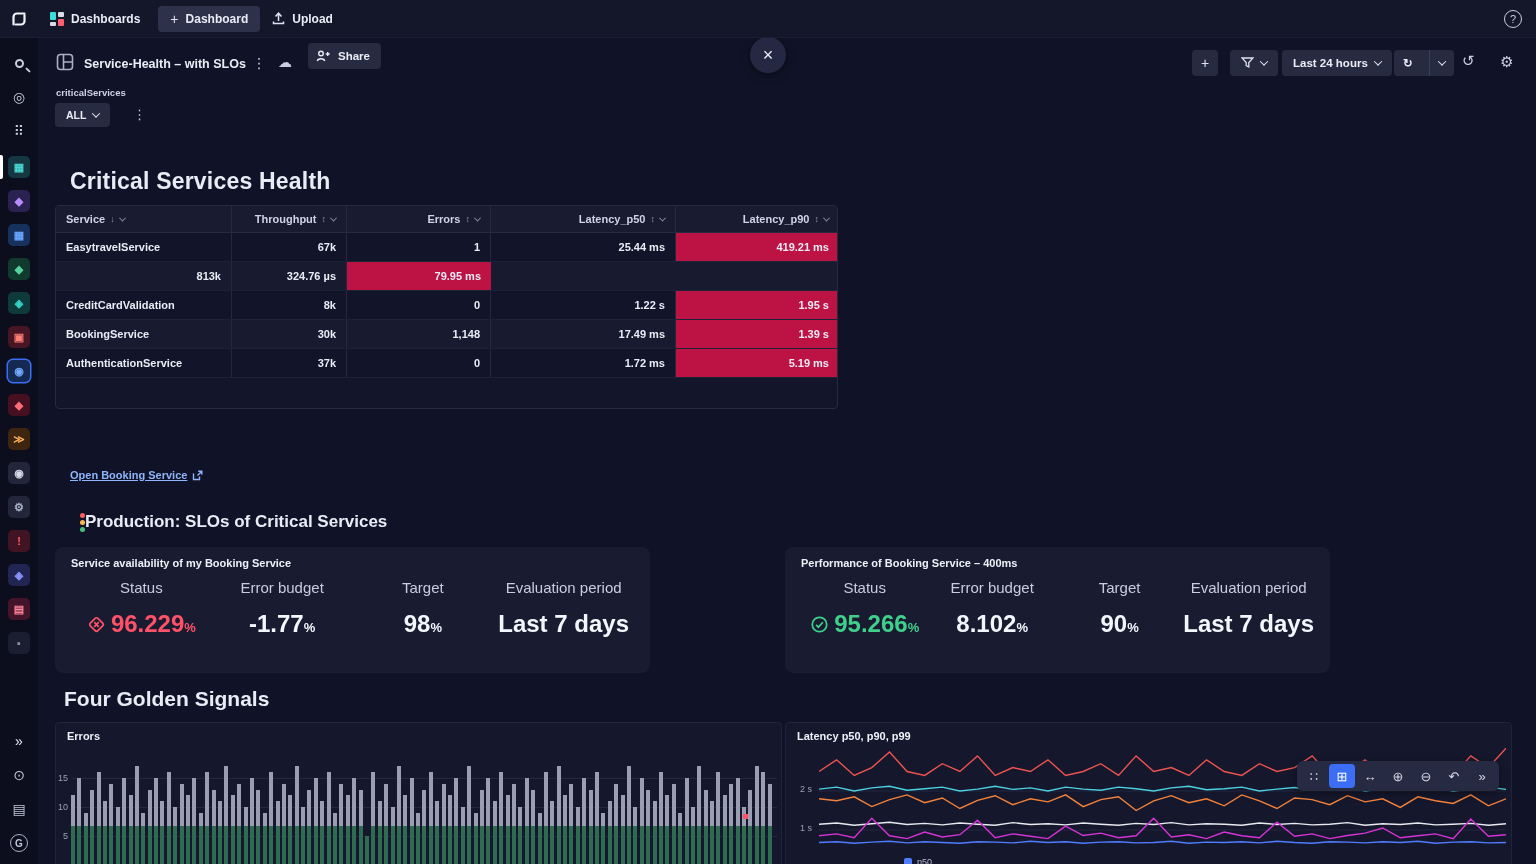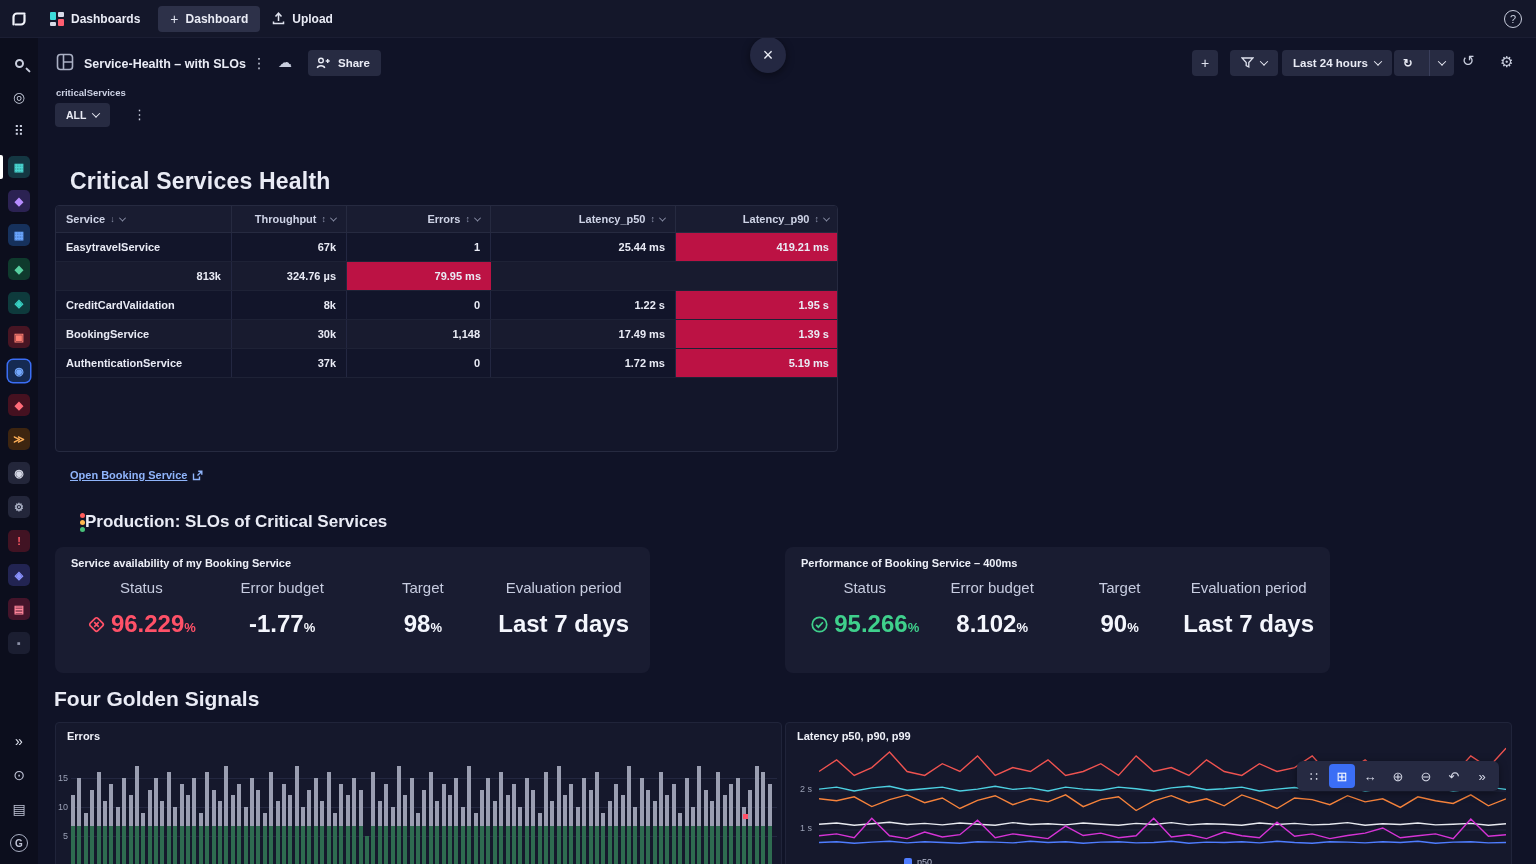--- a/index.html
+++ b/index.html
@@ -40,21 +40,21 @@
   #side-bottom{position:absolute;bottom:4px;left:0;width:38px;display:flex;flex-direction:column;}
   .circ{width:18px;height:18px;border:1.5px solid #aab0c4;border-radius:50%;display:flex;align-items:center;
         justify-content:center;font-size:10px;color:#c0c4d6;font-weight:700}
 
   
   .icon-btn{color:#c9cede;cursor:pointer;display:inline-flex;align-items:center;justify-content:center}
   #dash-title-icon{position:absolute;left:56px;top:53px;}
   #dash-title{position:absolute;left:84px;top:57px;font-size:12.5px;font-weight:700;}
   #title-kebab{position:absolute;left:252px;top:55px;font-size:14px;}
   #cloud-icon{position:absolute;left:278px;top:54px;font-size:14px;}
-  #share-btn{position:absolute;left:308px;top:50px;padding-left:8px;}
+  #share-btn{position:absolute;left:308px;top:43px;padding-left:8px;}
   .pill{height:26px;background:var(--pill);border-radius:4px;display:inline-flex;align-items:center;
         padding:0 11px;color:var(--text);font-size:11.5px;font-weight:700;gap:7px;cursor:pointer;}
   .chev{display:inline-block;width:6px;height:6px;border-right:1.5px solid currentColor;
         border-bottom:1.5px solid currentColor;transform:rotate(45deg) translate(-1px,-1px);}
   #add-tile-btn{position:absolute;left:1192px;top:50px;width:26px;height:26px;padding:0;justify-content:center}
   #filter-btn{position:absolute;left:1230px;top:50px;}
   #time-btn{position:absolute;left:1282px;top:50px;}
   #refresh-btn{position:absolute;left:1394px;top:50px;padding:0;}
   .seg{padding:0 9px;height:26px;display:flex;align-items:center}
   .seg+.seg{border-left:1px solid #3a3f5c}
@@ -64,21 +64,21 @@
              display:flex;align-items:center;justify-content:center;font-size:18px;color:#eef0f8;cursor:pointer;
              box-shadow:0 2px 8px rgba(0,0,0,.45);z-index:25;}
 
   
   #var-label{position:absolute;left:56px;top:87px;font-size:9.5px;font-weight:700;color:#cdd2e4;}
   #var-pill{position:absolute;left:55px;top:103px;height:24px;font-size:10.5px;}
   #var-kebab{position:absolute;left:133px;top:107px;font-size:13px;}
 
   
   #svc-title{position:absolute;left:70px;top:168px;font-size:23px;font-weight:700;letter-spacing:.2px;}
-  #svc-panel{position:absolute;left:55px;top:205px;width:783px;height:247px;background:#13162a;
+  #svc-panel{position:absolute;left:55px;top:205px;width:783px;height:204px;background:#13162a;
              border:1px solid var(--border);border-radius:4px;overflow:hidden;}
   .t-grid{display:grid;grid-template-columns:176px 115px 144px 185px 163px;}
   #svc-head{background:#191c31;border-bottom:1px solid var(--border);}
   .th{font-size:11px;font-weight:700;color:#ced3e6;padding:7px 10px;display:flex;align-items:center;gap:5px;
       border-right:1px solid var(--border);cursor:pointer;}
   .th:last-child{border-right:none}
   .th.num{justify-content:flex-end}
   .sort{font-size:9px;color:var(--faint)}
   .th .chev{width:5px;height:5px;border-width:1.2px;color:var(--faint)}
   .t-row{border-bottom:1px solid #1e2236;cursor:pointer;}
@@ -101,21 +101,21 @@
   #slo-card-b{left:785px;width:545px;}
   .slo-card-title{font-size:11px;font-weight:700;color:#eef0f8;margin-bottom:10px;}
   .slo-grid{display:grid;grid-template-columns:1fr 1fr 1fr 1fr;row-gap:14px;text-align:center;align-items:end;}
   .slo-h{font-size:15px;color:#c7cce0;font-weight:400;}
   .slo-v{font-size:24px;font-weight:700;color:#f4f6fd;white-space:nowrap;}
   .slo-v .unit{font-size:13px;font-weight:700;}
   .status-val{display:flex;align-items:center;justify-content:center;gap:5px;}
   .fail-c{color:var(--fail)} .pass-c{color:var(--green)}
 
   
-  #golden-title{position:absolute;left:54px;top:687px;font-size:21px;font-weight:700;}
+  #golden-title{position:absolute;left:64px;top:687px;font-size:21px;font-weight:700;}
   .chart-panel{position:absolute;top:722px;width:727px;height:170px;background:var(--panel);
                border:1px solid #20243a;border-radius:4px;}
   #errors-panel{left:55px;} #latency-panel{left:785px;}
   .chart-title{position:absolute;left:11px;top:7px;font-size:11px;font-weight:700;color:#eef0f8;}
   .ytick{position:absolute;font-size:9px;color:#9aa0b5;text-align:right;width:24px;}
   .gridline{position:absolute;height:1px;background:#232740;}
   #bars{position:absolute;left:15px;top:26px;width:706px;height:116px;display:flex;align-items:flex-end;gap:2.4px;}
   .bar{width:4px;background:#9a9eb1;position:relative;flex:none;}
   .bar-green{position:absolute;bottom:0;left:0;width:100%;background:#2e6b50;}
   #errors-marker{position:absolute;left:687px;top:91px;width:5px;height:5px;background:#ff5168;}

